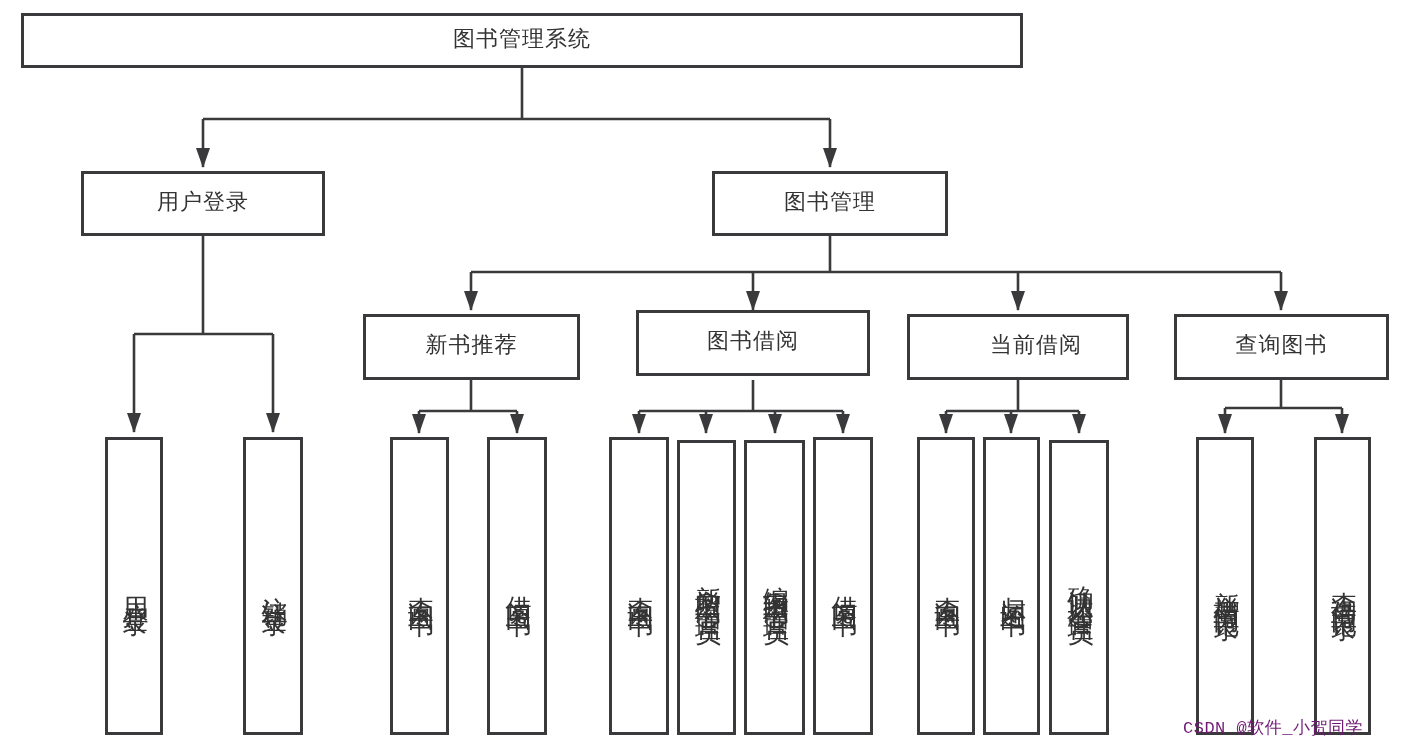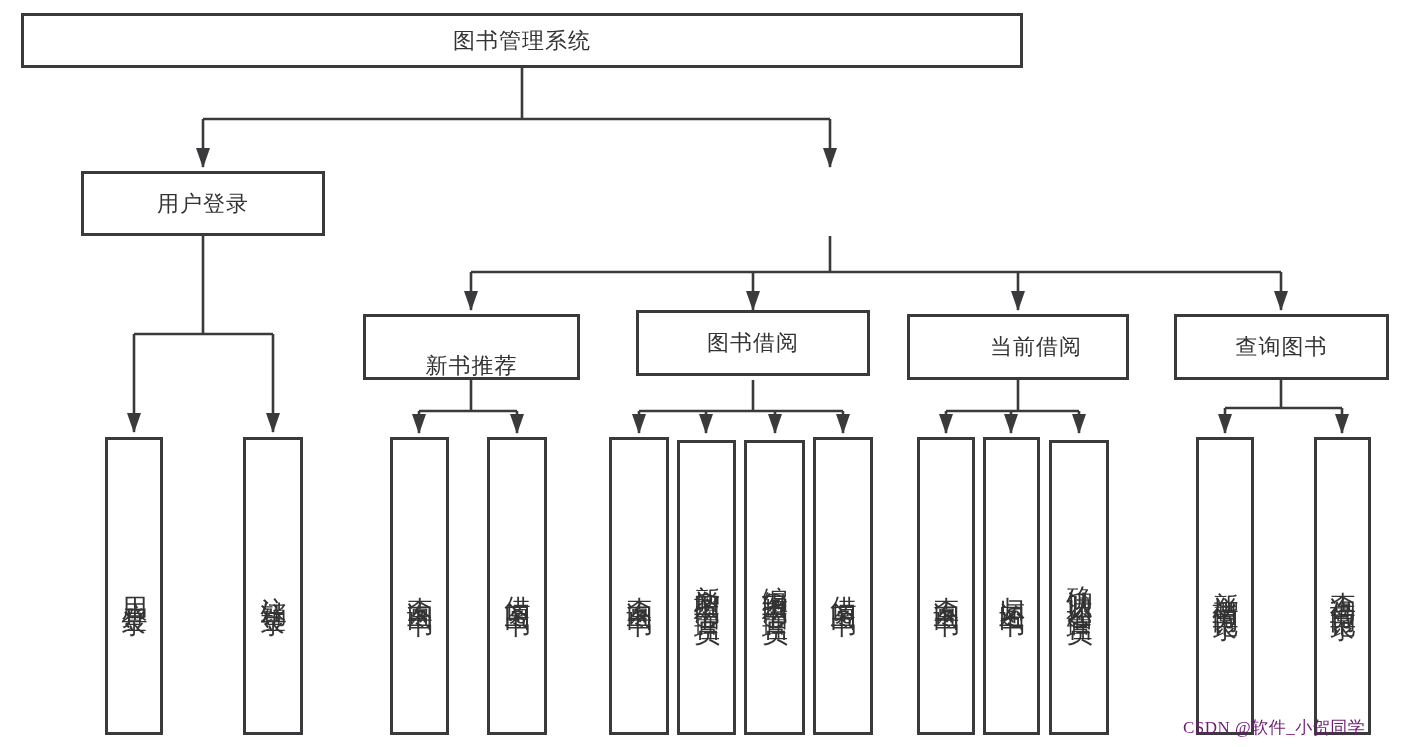--- a/index.html
+++ b/index.html
@@ -1,21 +1,21 @@
 <!DOCTYPE html>
 <html><head>
 <meta charset="utf-8">
 <style>
   html, body { margin: 0; padding: 0; background: #ffffff; }
   #canvas {
     position: relative;
     width: 1405px;
     height: 747px;
     background: #ffffff;
-    font-family: Liberation Serif, serif;
+    font-family: Liberation Mono, monospace;
     color: #333333;
     overflow: hidden;
   }
   #connector-layer {
     position: absolute;
     left: 0; top: 0;
     width: 1405px; height: 747px;
   }
   .node {
     position: absolute;
@@ -96,22 +96,25 @@
     <path class="cline" marker-end="url(#arrow)" d="M1342 408 V433"></path>
   </svg>
 
   <div class="node hnode" style="left:21px; top:13px; width:1002px; height:55px;">
     <span>图书管理系统</span>
   </div>
 
   <div class="node hnode" style="left:81px; top:171px; width:244px; height:65px;">
     <span>用户登录</span>
   </div>
+  <div class="node hnode" style="left:712px; top:171px; width:236px; height:65px;">
+    <span>图书管理</span>
+  </div>
 
-  <div class="node hnode" style="left:363px; top:314px; width:217px; height:66px;align-items:flex-end;">
+  <div class="node hnode" style="left:363px; top:314px; width:217px; height:66px;">
     <span>新书推荐</span>
   </div>
   <div class="node hnode" style="left:636px; top:310px; width:234px; height:66px;">
     <span>图书借阅</span>
   </div>
   <div class="node hnode" style="left:907px; top:314px; width:222px; height:66px;padding-left:36px;">
     <span>当前借阅</span>
   </div>
   <div class="node hnode" style="left:1174px; top:314px; width:215px; height:66px;">
     <span>查询图书</span>

